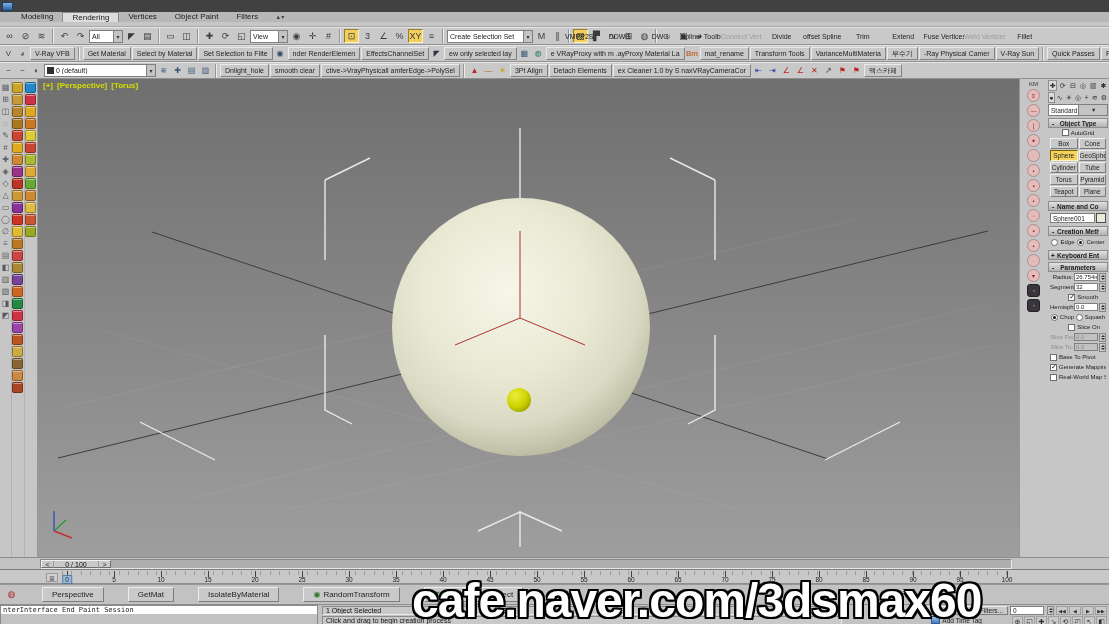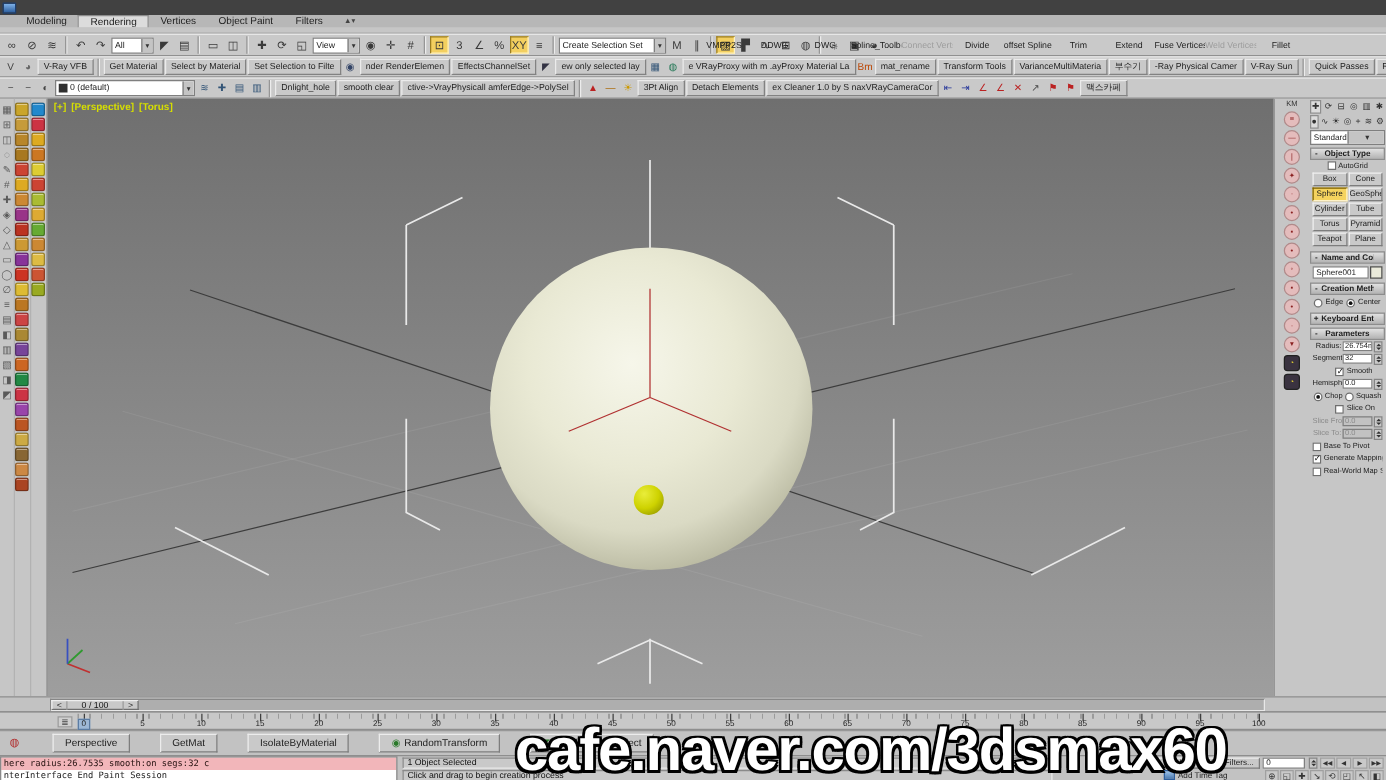--- a/index.html
+++ b/index.html
@@ -650,21 +650,20 @@
         </div>
         <div class="sbtn">
           <span class="sbtn-icon">◤</span>
           <span>RandomFaceSelect</span>
         </div>
       </div>
   </div>
 
   <div class="abs" id="status-bar">
     <div class="listener">
-      <div class="l1">here radius:26.7535 smooth:on segs:32 c</div>
       <div class="l2">nterInterface End Paint Session</div>
     </div>
     <div class="statusfields">
       <div class="sf">1 Object Selected</div>
       <div class="sf">Click and drag to begin creation process</div>
     </div>
     <div id="sb-right">
       <div class="sb-line">
         <span class="skbtn">Set Key</span>
         <span class="skbtn">Key Filters...</span>

